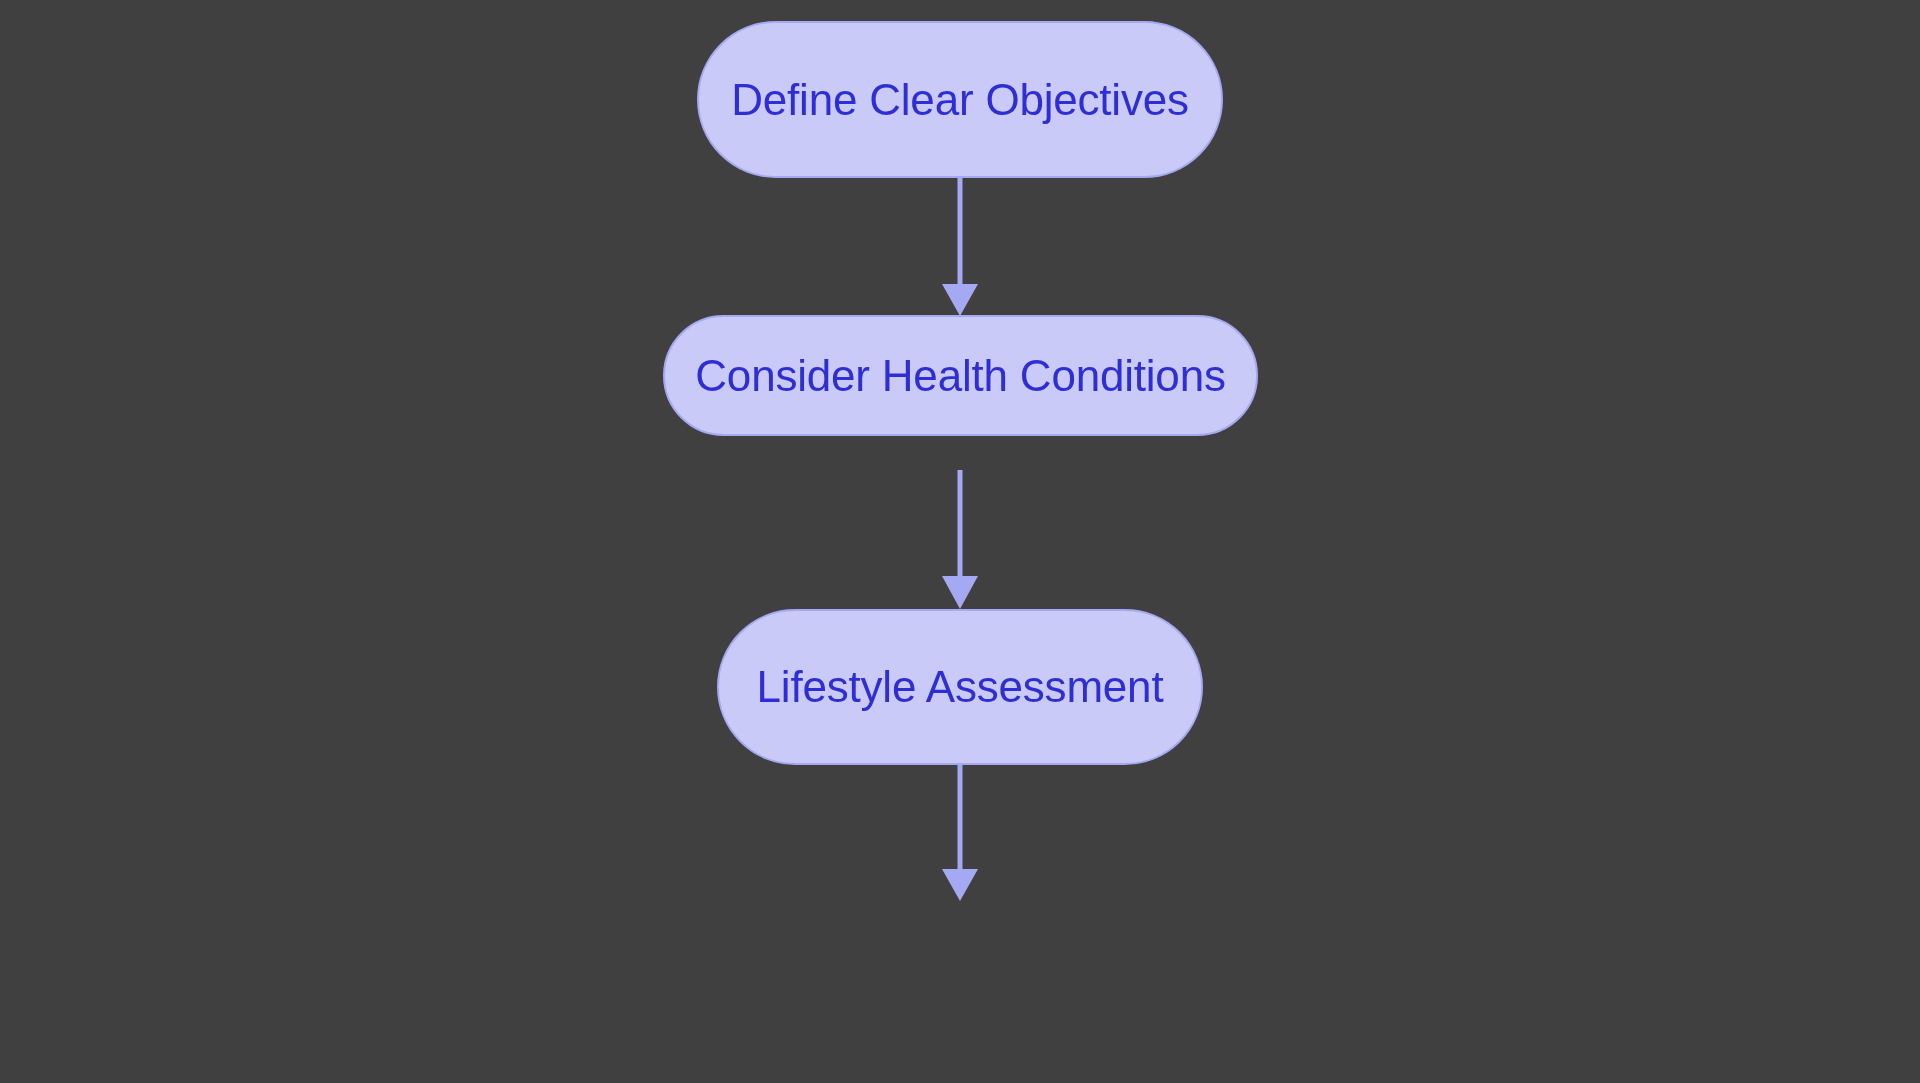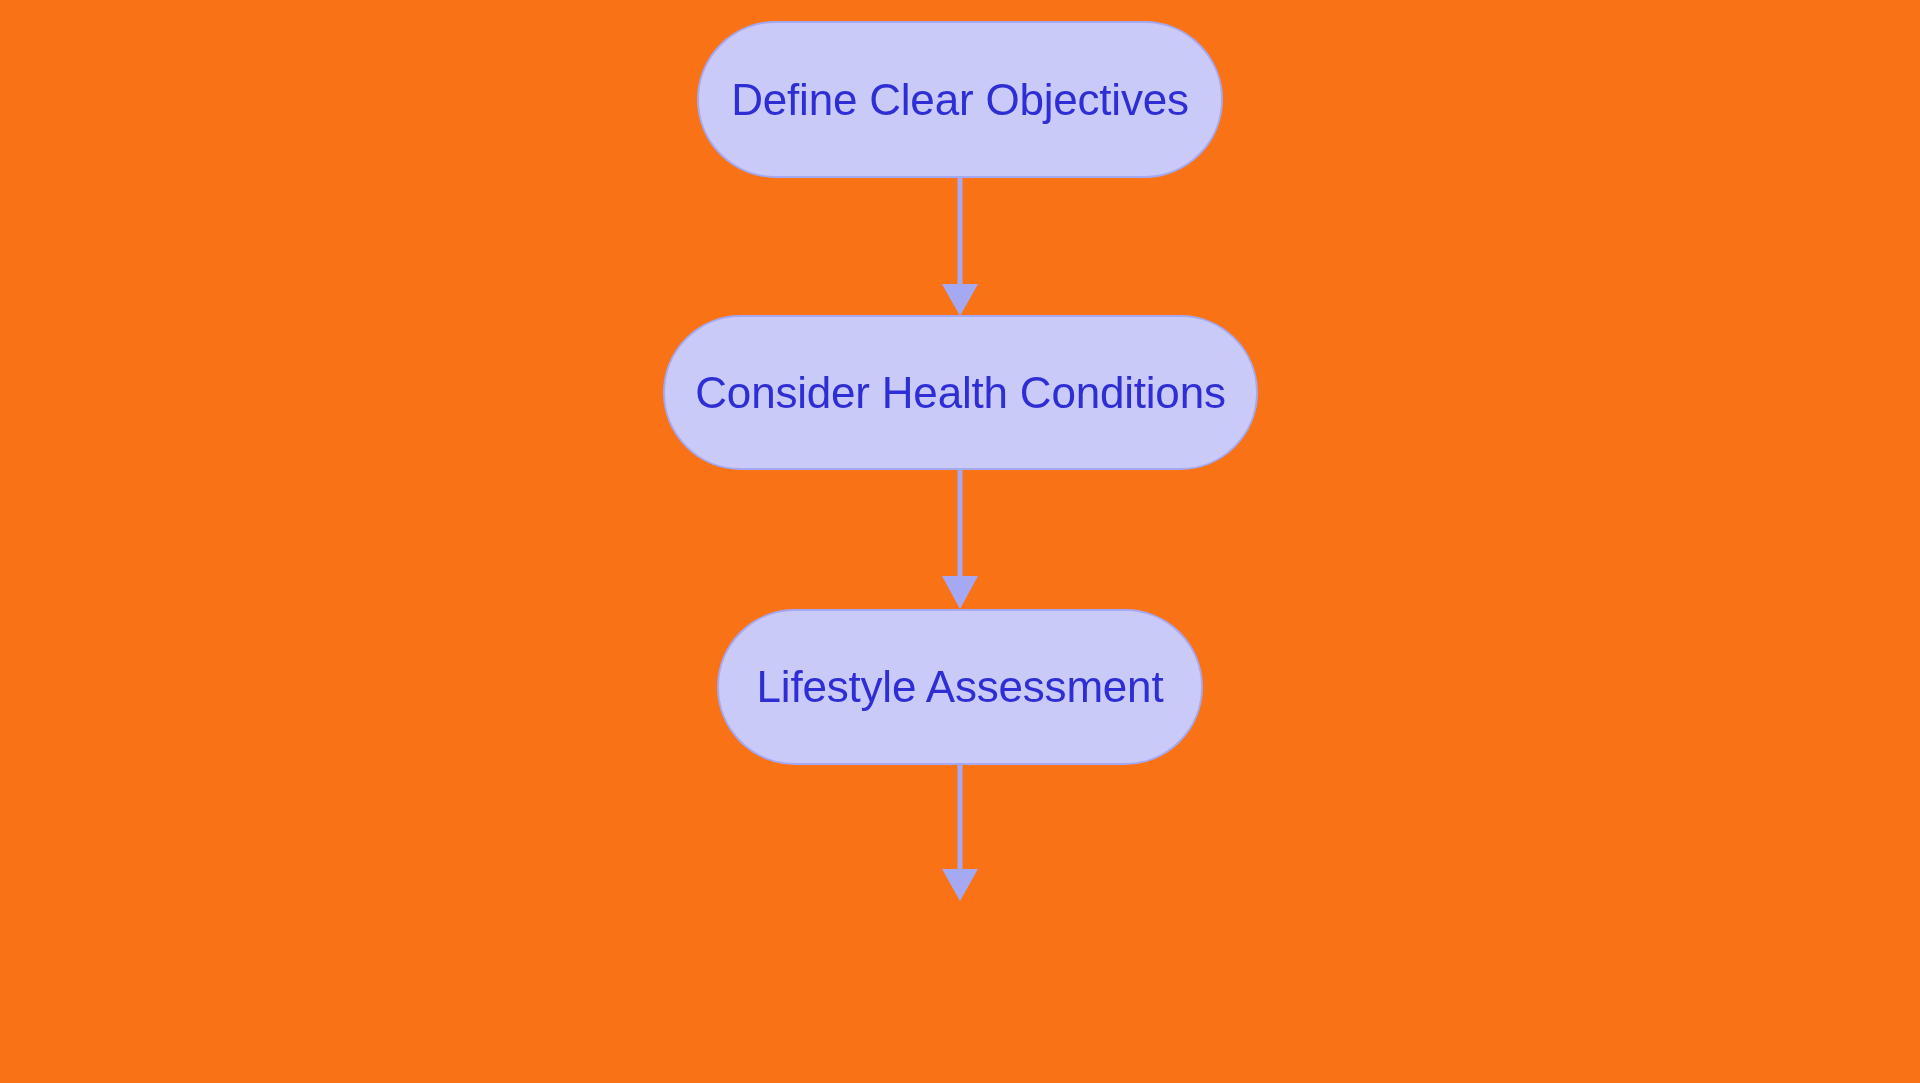--- a/index.html
+++ b/index.html
@@ -11,21 +11,21 @@
   body {
     width: 1920px;
     height: 1083px;
     overflow: hidden;
     font-family: "Liberation Sans", sans-serif;
   }
   #flowchart-canvas {
     position: relative;
     width: 1920px;
     height: 1083px;
-    background: #f97316;
+    background: #404040;
     text-decoration: underline;
   }
   #flow-svg {
     position: absolute;
     top: 0;
     left: 0;
     width: 1920px;
     height: 1083px;
   }
   .node {
@@ -43,21 +43,21 @@
     font-family: "Liberation Sans", sans-serif;
     font-size: 44px;
     font-weight: 400;
     line-height: 1;
     letter-spacing: -0.2px;
     white-space: nowrap;
     user-select: none;
   }
   
   #node-0 { left: 697px;  top: 21px;  width: 526px; height: 157px; }
-  #node-1 { left: 663px;  top: 315px; width: 595px; height: 155px; }
+  #node-1 { left: 663px;  top: 315px; width: 595px; height: 121px; }
   #node-2 { left: 717px;  top: 609px; width: 486px; height: 156px; }
   #node-3 { left: 790px;  top: 901px; width: 342px; height: 157px; }
 </style>
 </head>
 <body>
 
 <div id="flowchart-canvas">
 
   <svg id="flow-svg" viewBox="0 0 1920 1083" xmlns="http://www.w3.org/2000/svg">
 

